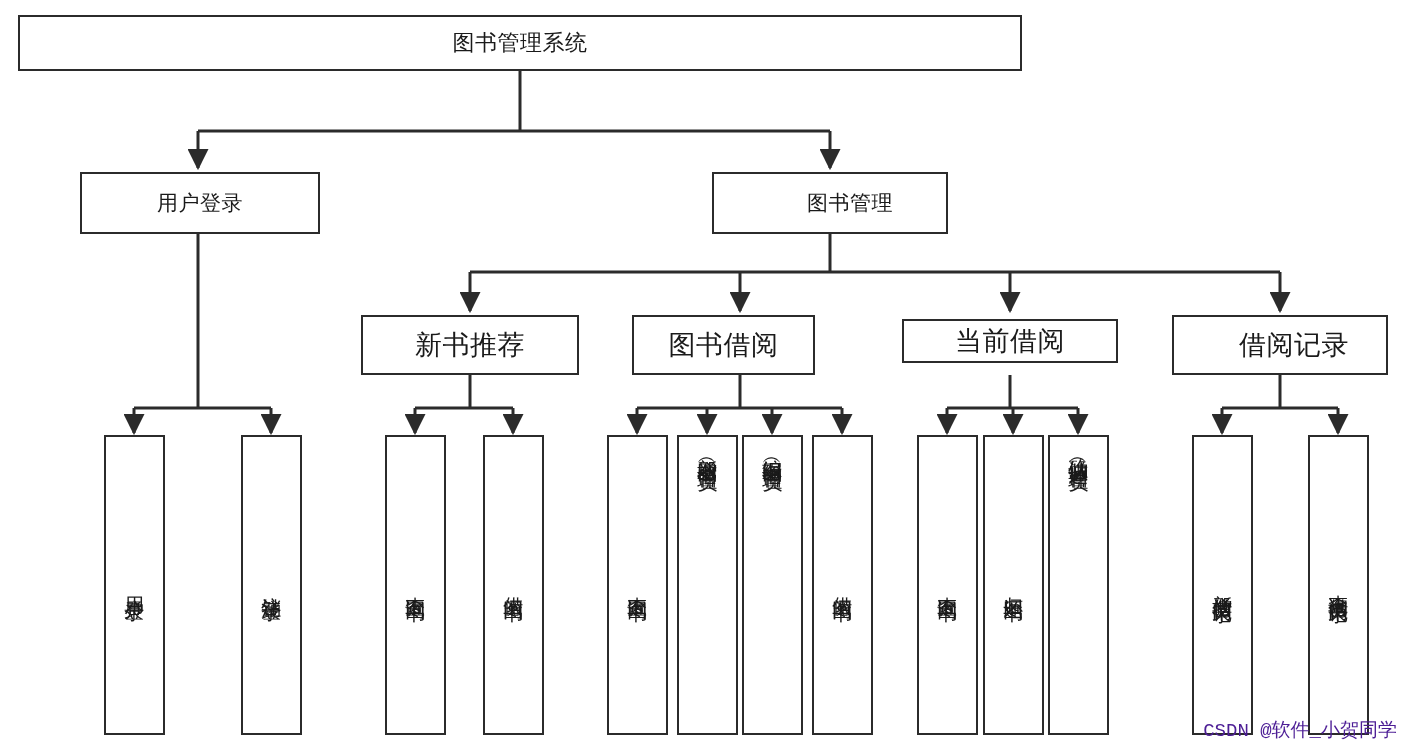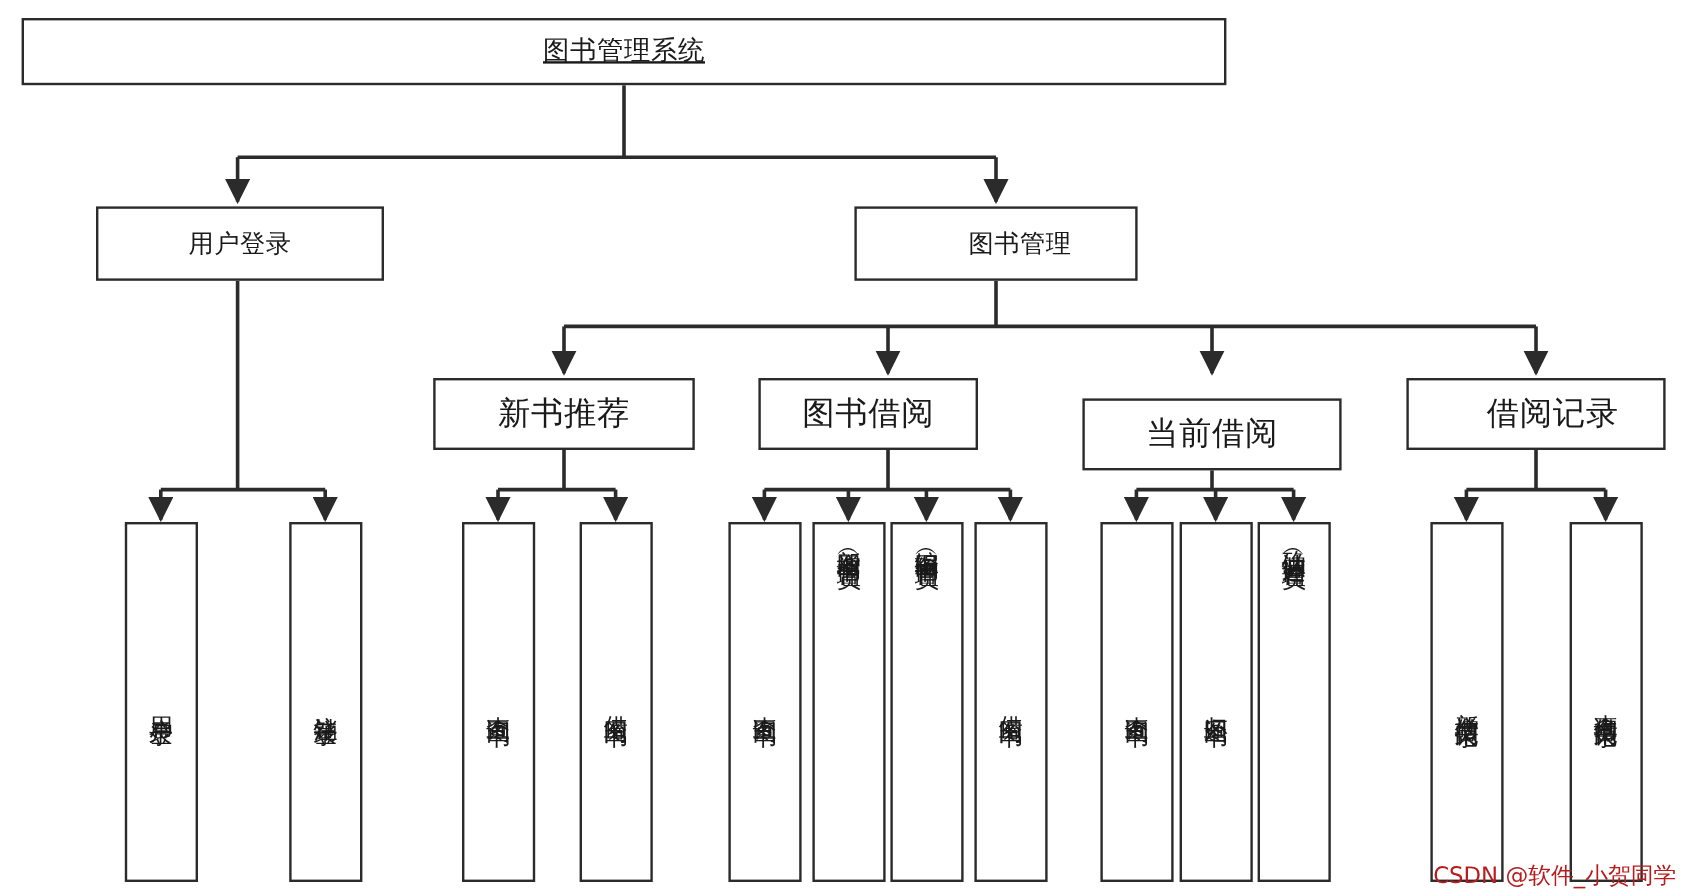--- a/index.html
+++ b/index.html
@@ -37,21 +37,21 @@
     justify-content: center;
     overflow: hidden;
   }
   .node .label {
     font-size: 21px;
     line-height: 1.18;
     letter-spacing: 0.5px;
     white-space: nowrap;
     color: #1a1a1a;
   }
-  .node.root .label { font-size: 22px; text-decoration: underline; }
+  .node.root .label { font-size: 22px; }
   .node.lvl2 .label { font-size: 21px; }
   .node.lvl3 .label { font-size: 27px; }
 
   
   .node.leaf {
     align-items: flex-start;
     justify-content: center;
     padding-top: 6px;
   }
   .node.leaf .label {
@@ -64,23 +64,24 @@
     transform: none;
   }
   
   .node.leaf.mid { padding-top: 0; align-items: center; }
 
   .watermark {
     position: absolute;
     right: 8px;
     bottom: 4px;
     font-size: 19px;
-    color: #b91c1c;
+    color: #4c1d95;
     white-space: nowrap;
     user-select: none;
+    font-family: Liberation Mono, monospace;
   }
 </style>
 </head>
 <body>
 
 <div id="canvas">
 
   <svg id="wires" viewBox="0 0 1405 747" xmlns="http://www.w3.org/2000/svg">
     <defs>
       <marker id="arrow" viewBox="0 0 10 10" refX="9" refY="5" markerWidth="7" markerHeight="7" orient="auto-start-reverse">
@@ -143,21 +144,21 @@
   <div class="node lvl2" style="left:712px; top:172px; width:236px; height:62px;padding-left:40px;">
     <span class="label">图书管理</span>
   </div>
 
   <div class="node lvl3" style="left:361px; top:315px; width:218px; height:60px;">
     <span class="label">新书推荐</span>
   </div>
   <div class="node lvl3" style="left:632px; top:315px; width:183px; height:60px;">
     <span class="label">图书借阅</span>
   </div>
-  <div class="node lvl3" style="left:902px; top:332px; width:216px; height:60px;">
+  <div class="node lvl3" style="left:902px; top:319px; width:216px; height:44px;">
     <span class="label">当前借阅</span>
   </div>
   <div class="node lvl3" style="left:1172px; top:315px; width:216px; height:60px;padding-left:28px;">
     <span class="label">借阅记录</span>
   </div>
 
   <div class="node leaf mid" style="left:104px; top:435px; width:61px; height:300px;">
     <span class="label">用户登录</span>
   </div>
   <div class="node leaf mid" style="left:241px; top:435px; width:61px; height:300px;">

